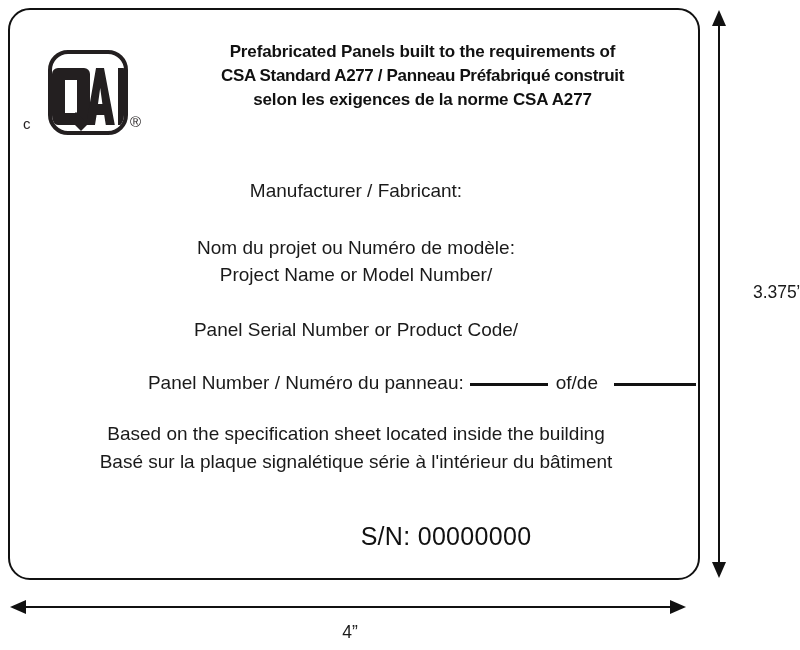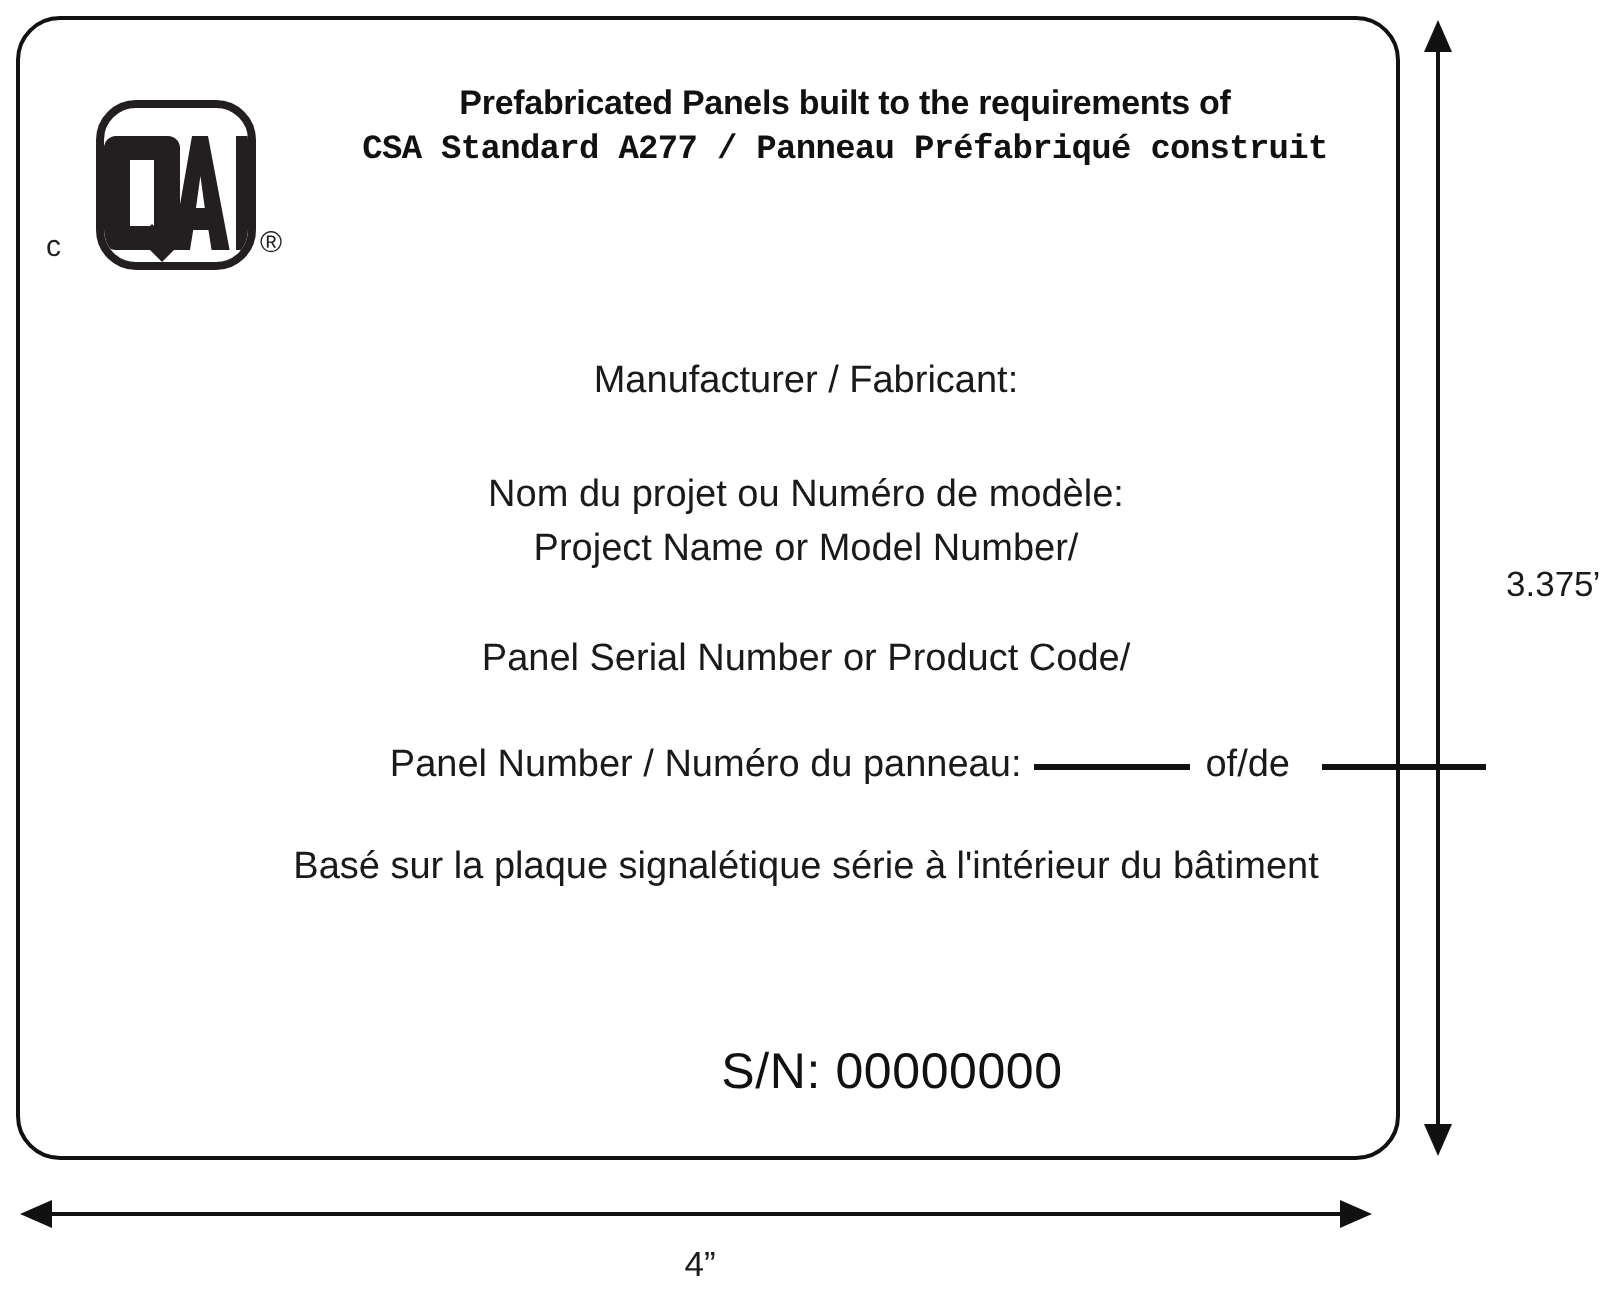--- a/index.html
+++ b/index.html
@@ -100,29 +100,28 @@
     top: 8px;
     width: 545px;
     text-align: center;
     font-size: 17px;
     font-weight: bold;
     line-height: 1.42;
     letter-spacing: -0.15px;
     color: #111111;
   }
   .header-title .tline { display: block; white-space: nowrap; }
-  .header-title .tline.l2 { letter-spacing: -0.35px; font-family: Liberation Mono, monospace; }
+  .header-title .tline.l2 { letter-spacing: -0.35px; }
 
   
   .fields {
     position: absolute;
     left: 0;
     top: 168px;
     width: 692px;
-    padding-left: 47px;
   }
   .field-group {
     width: 692px;
     text-align: center;
     font-size: 19px;
     line-height: 1.42;
     color: #1a1a1a;
     white-space: nowrap;
   }
   .field-group .fline { display: block; }
@@ -298,20 +297,21 @@
               <rect x="66" y="14" width="10" height="57"></rect>
             </g>
           </svg>
         </div>
         <span class="qai-r">®</span>
       </div>
 
       <div class="header-title">
         <span class="tline l1">Prefabricated Panels built to the requirements of</span>
         <span class="tline l2">CSA Standard A277 / Panneau Préfabriqué construit</span>
+        <span class="tline l3">selon les exigences de la norme CSA A277</span>
       </div>
     </div>
 
     <div class="fields">
 
       <div class="field-group">
         <span class="fline">Manufacturer / Fabricant:</span>
       </div>
 
       <div class="gap-a"></div>
@@ -329,20 +329,21 @@
 
       <div class="gap-b"></div>
 
       <div class="panel-number-row">
         <span>Panel Number / Numéro du panneau:</span><span class="blank first"></span><span class="ofde">of/de</span><span class="blank second"></span>
       </div>
 
       <div class="gap-c"></div>
 
       <div class="basedon">
+        <span class="bline">Based on the specification sheet located inside the building</span>
         <span class="bline">Basé sur la plaque signalétique série à l'intérieur du bâtiment</span>
       </div>
     </div>
 
     <div class="serial">
       <span class="sn-inner">S/N: 00000000</span>
     </div>
 
   </div>
 

